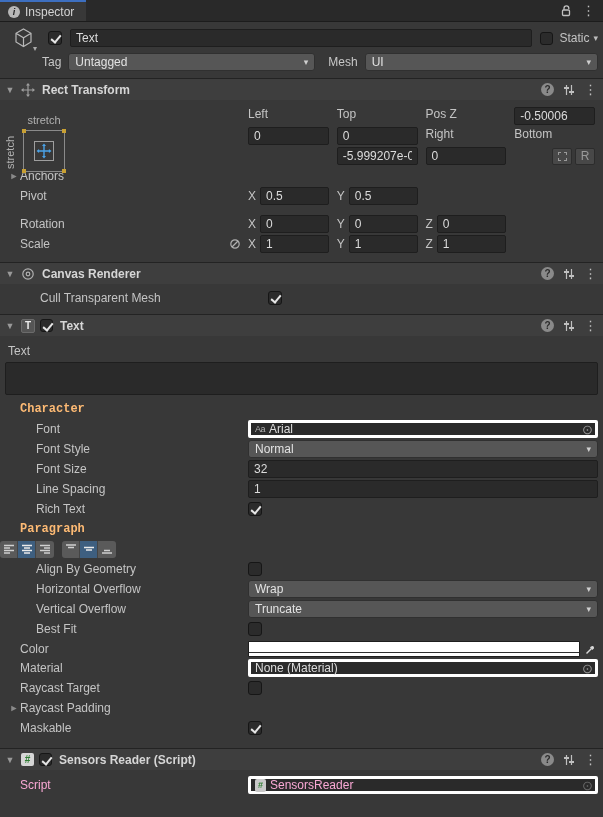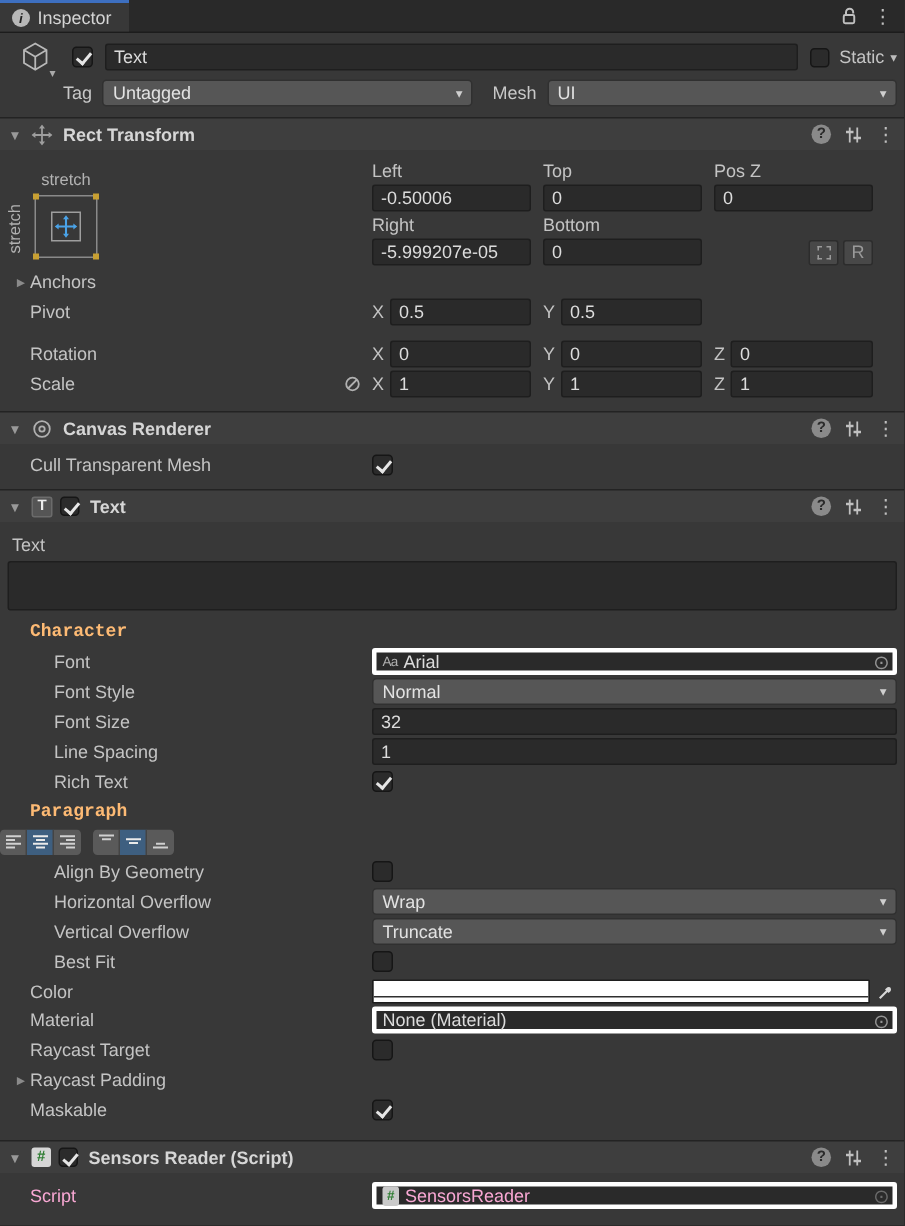--- a/index.html
+++ b/index.html
@@ -54,33 +54,33 @@
   .row { height:20px; display:flex; align-items:center; }
   .lab { width:248px; padding-left:20px; flex:0 0 auto; color:#c4c4c4; display:flex; align-items:center; }
   .lab.ind { padding-left:36px; }
   .lab.fold-lab { padding-left:8px; }
   .lab .fold { margin-right:0; }
   .fa { flex:1; margin-right:5px; display:flex; align-items:center; min-width:0; }
   .fa > .tf, .fa > .dd, .fa > .obj { width:100%; }
   .bold-lab { font-weight:bold; color:#fdba74;font-family:Liberation Mono, monospace; }
   .dis { color:#f9a8d4; }
   
-  .rt-body { padding:6px 16px 8px 0; }
+  .rt-body { padding:6px 3px 8px 0; }
   .rt-top { display:flex; }
   .rt-anchor-zone { width:248px; flex:0 0 auto; position:relative; }
   .stretch-top { position:absolute; left:22px; top:8px; width:44px; text-align:center; font-size:11px; color:#b2b2b2; }
   .stretch-left { position:absolute; left:4px; top:24px; height:44px; font-size:11px; color:#b2b2b2;
     writing-mode:vertical-rl; transform:rotate(180deg); text-align:center; }
   .anchor-box { position:absolute; left:23px; top:24px; width:42px; height:42px; border:1px solid #8a8a8a; }
   .anchor-box .dot { position:absolute; width:4px; height:4px; background:#c8a033; }
   .dot.tl{left:-2px;top:-2px;} .dot.tr{right:-2px;top:-2px;} .dot.bl{left:-2px;bottom:-2px;} .dot.br{right:-2px;bottom:-2px;}
   .anchor-inner { position:absolute; left:10px; top:10px; width:20px; height:20px; border:1px solid #9e9e9e;
     display:flex; align-items:center; justify-content:center; }
   .rt-right { flex:1; margin-right:5px; }
-  .g3 { display:grid; grid-template-columns:1fr 1fr 1fr; column-gap:8px; }
+  .g3 { display:grid; grid-template-columns:1fr 1fr 1fr 1fr; column-gap:8px; }
   .flab { height:16px; display:flex; align-items:flex-end; color:#c4c4c4; padding-bottom:1px; }
   .cell { display:flex; align-items:center; height:20px; }
   .axis { margin-right:4px; color:#c4c4c4; }
   .btn-mini { height:17px; background:#484848; border:1px solid #2c2c2c; border-radius:2px;
     display:flex; align-items:center; justify-content:center; width:20px; color:#9a9a9a; }
   .dash-sq { width:9px; height:9px; border:1px dashed #9a9a9a; }
   .minis { display:flex; gap:3px; justify-content:flex-end; width:100%; align-self:end; }
   .mt8 { margin-top:8px; }
   
   .txt-body { padding:6px 0 10px 0; }
@@ -315,21 +315,21 @@
       <span class="help-ic">?</span>
       <span>
         <svg width="12" height="12" viewBox="0 0 12 12">
           <path d="M3.5 1 V11 M8.5 1 V11" stroke="#c0c0c0" stroke-width="1.2"></path>
           <path d="M1 4 H6 M6 8 H11" stroke="#c0c0c0" stroke-width="1.8"></path>
         </svg>
       </span>
       <span class="kebab">⋮</span>
     </span>
   </div>
-  <div style="padding:4px 0 6px 0;">
+  <div style="padding:4px 0 6px 0;margin-left:20px;">
     <div class="row">
       <span class="lab">Cull Transparent Mesh</span>
       <div class="fa">
           <span class="chk on"></span>
         </div>
     </div>
   </div>
 
   <div class="comp-header">
     <span class="fold">▼</span>

